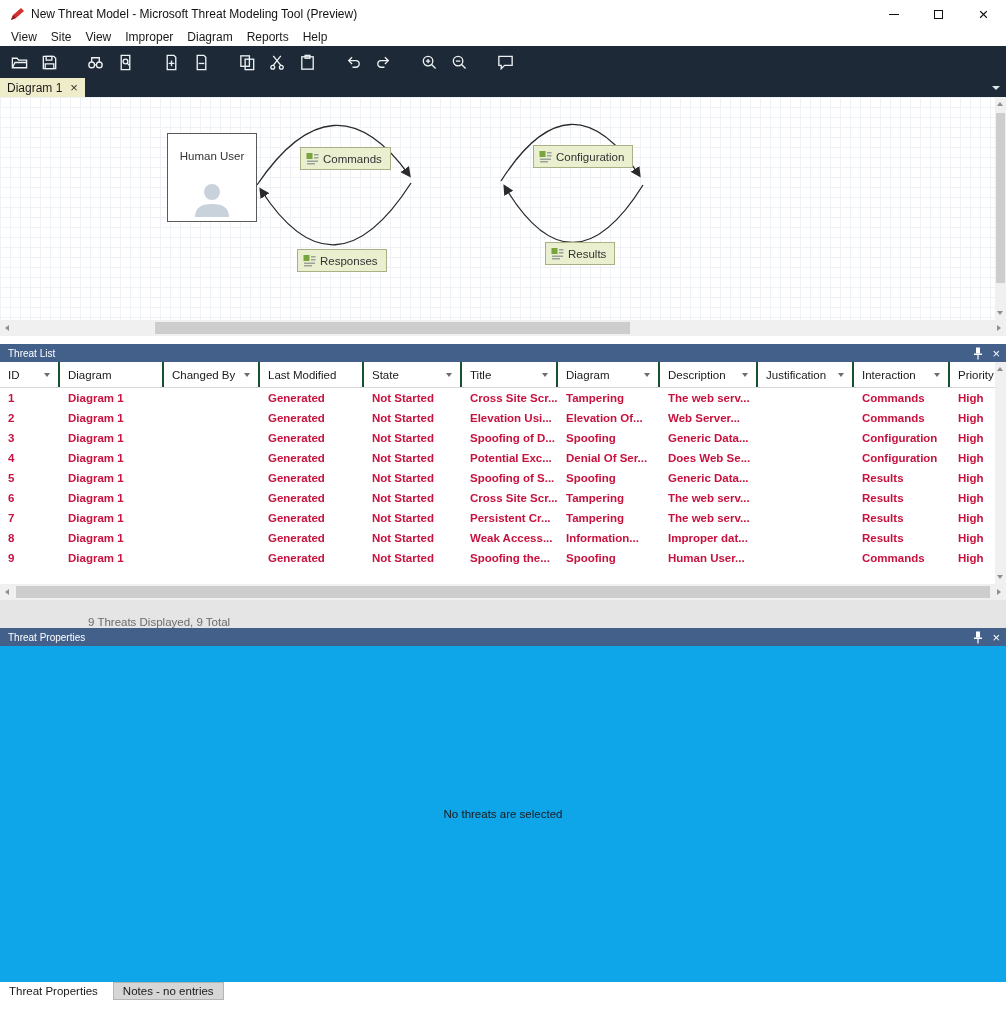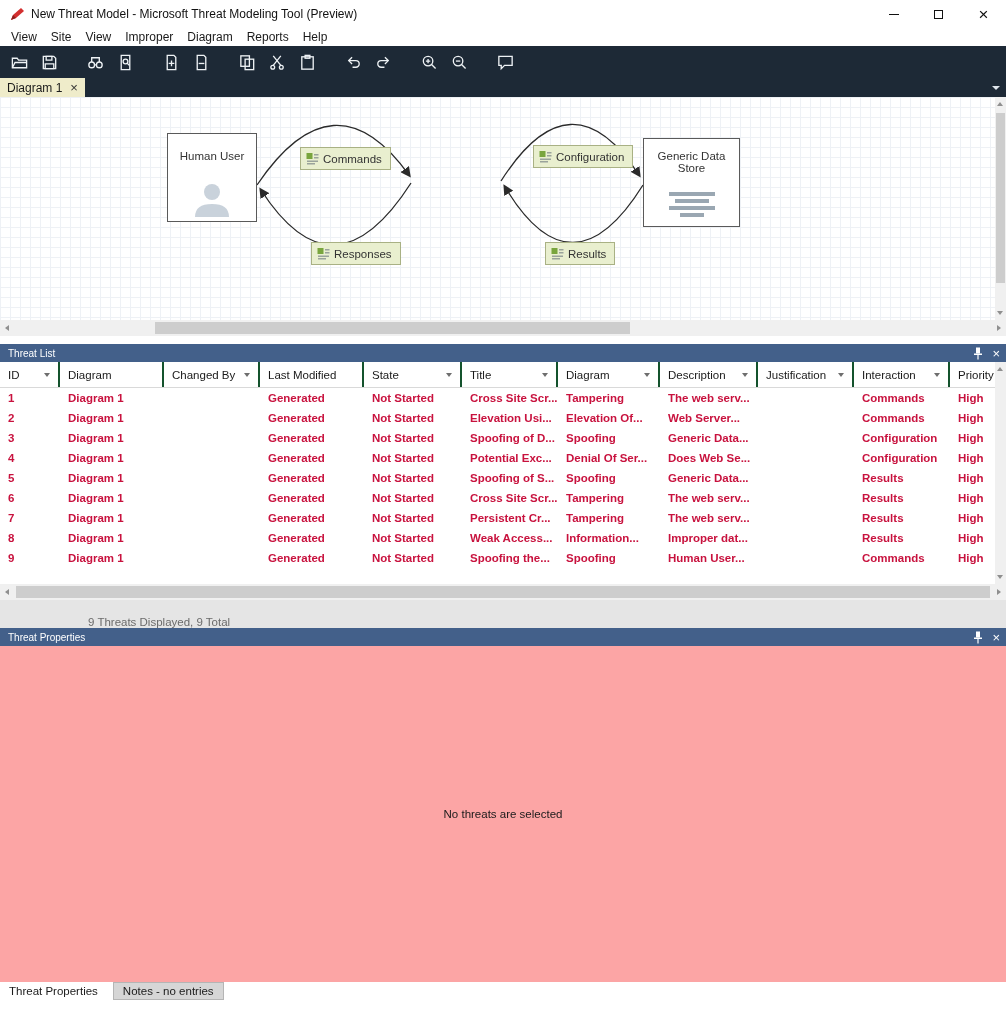--- a/index.html
+++ b/index.html
@@ -64,21 +64,21 @@
   .tl-head { height:26px; display:flex; background:#fff; border-bottom:1px solid #d9d9d9; }
   .tl-hcell { display:flex; align-items:center; justify-content:space-between; padding:0 8px; font-size:11.5px; color:#1a1a1a; border-right:2px solid #14532d; overflow:hidden; white-space:nowrap; flex:none; }
   .filter-arrow { width:0; height:0; border-left:3.5px solid transparent; border-right:3.5px solid transparent; border-top:4.5px solid #6e6e6e; margin-left:4px; flex:none; }
   .tl-body { height:196px; background:#fff; }
   .tl-row { display:flex; height:20px; align-items:center; }
   .tl-cell { padding:0 8px; font-size:11.5px; font-weight:bold; color:var(--accent-red,#c8123e); white-space:nowrap; overflow:hidden; flex:none; }
   .col-0{width:60px}.col-1{width:104px}.col-2{width:96px}.col-3{width:104px}.col-4{width:98px}
   .col-5{width:96px}.col-6{width:102px}.col-7{width:98px}.col-8{width:96px}.col-9{width:96px}.col-10{width:56px;border-right:none}
   .tl-status { height:28px; background:#e5e5e5; display:flex; align-items:flex-end; padding-left:88px; font-size:11.5px; color:#6b6b6b; }
   
-  .tp-content { height:336px; background:#fca5a5; display:flex; align-items:center; justify-content:center; font-size:11.5px; color:#1a1a1a; }
+  .tp-content { height:336px; background:#0ea5e9; display:flex; align-items:center; justify-content:center; font-size:11.5px; color:#1a1a1a; }
   .bottom-tabs { height:18px; display:flex; align-items:stretch; background:#fff; }
   .btab { display:flex; align-items:center; padding:0 9px; font-size:11.5px; color:#1a1a1a; white-space:nowrap; }
   .btab-active { background:#fff; }
   .btab-inactive { background:#d6d6d6; border:1px solid #b5b5b5; margin-left:6px; }
   .bottom-fill { height:28px; background:#fff; }
   svg { display:block; }
 </style>
 </head>
 <body>
 
@@ -241,29 +241,20 @@
 
     <div class="node node-rect" style="left:167px;top:36px;width:90px;height:89px;">
       <span class="nlabel" style="margin-top:16px;">Human User</span>
       <svg class="person-icon" width="42" height="34" viewBox="0 0 42 34">
         <circle cx="21" cy="9" r="8" fill="#c9d2db"></circle>
         <path d="M4 34q0-13 17-13t17 13z" fill="#c9d2db"></path>
       </svg>
     </div>
 
 
-    <div class="node node-rect" style="left:643px;top:41px;width:97px;height:89px;">
-      <span class="nlabel" style="margin-top:11px;padding:0 6px;">Generic Data Store</span>
-      <svg class="datastore-icon" width="46" height="26" viewBox="0 0 46 26">
-        <rect x="0" y="0" width="46" height="4" fill="#9aa7b2"></rect>
-        <rect x="6" y="7" width="34" height="4" fill="#9aa7b2"></rect>
-        <rect x="0" y="14" width="46" height="4" fill="#9aa7b2"></rect>
-        <rect x="11" y="21" width="24" height="4" fill="#9aa7b2"></rect>
-      </svg>
-    </div>
 
     <div class="flow-label" style="left:300px;top:50px;">
       <svg width="13" height="13" viewBox="0 0 13 13">
         <rect x="0.5" y="1" width="6" height="6" fill="#79a53e"></rect>
           <rect x="8" y="2" width="4.5" height="1.5" fill="#9aa39b"></rect>
           <rect x="8" y="5" width="4.5" height="1.5" fill="#9aa39b"></rect>
           <rect x="1" y="8.5" width="11" height="1.5" fill="#9aa39b"></rect>
           <rect x="1" y="11" width="8" height="1.5" fill="#9aa39b"></rect>
       </svg>
       <span>Commands</span>
@@ -271,21 +262,21 @@
     <div class="flow-label" style="left:533px;top:48px;">
       <svg width="13" height="13" viewBox="0 0 13 13">
         <rect x="0.5" y="1" width="6" height="6" fill="#79a53e"></rect>
           <rect x="8" y="2" width="4.5" height="1.5" fill="#9aa39b"></rect>
           <rect x="8" y="5" width="4.5" height="1.5" fill="#9aa39b"></rect>
           <rect x="1" y="8.5" width="11" height="1.5" fill="#9aa39b"></rect>
           <rect x="1" y="11" width="8" height="1.5" fill="#9aa39b"></rect>
       </svg>
       <span>Configuration</span>
     </div>
-    <div class="flow-label" style="left:297px;top:145px;margin-left:14px;">
+    <div class="flow-label" style="left:297px;top:152px;">
       <svg width="13" height="13" viewBox="0 0 13 13">
         <rect x="0.5" y="1" width="6" height="6" fill="#79a53e"></rect>
           <rect x="8" y="2" width="4.5" height="1.5" fill="#9aa39b"></rect>
           <rect x="8" y="5" width="4.5" height="1.5" fill="#9aa39b"></rect>
           <rect x="1" y="8.5" width="11" height="1.5" fill="#9aa39b"></rect>
           <rect x="1" y="11" width="8" height="1.5" fill="#9aa39b"></rect>
       </svg>
       <span>Responses</span>
     </div>
     <div class="flow-label" style="left:545px;top:145px;">

